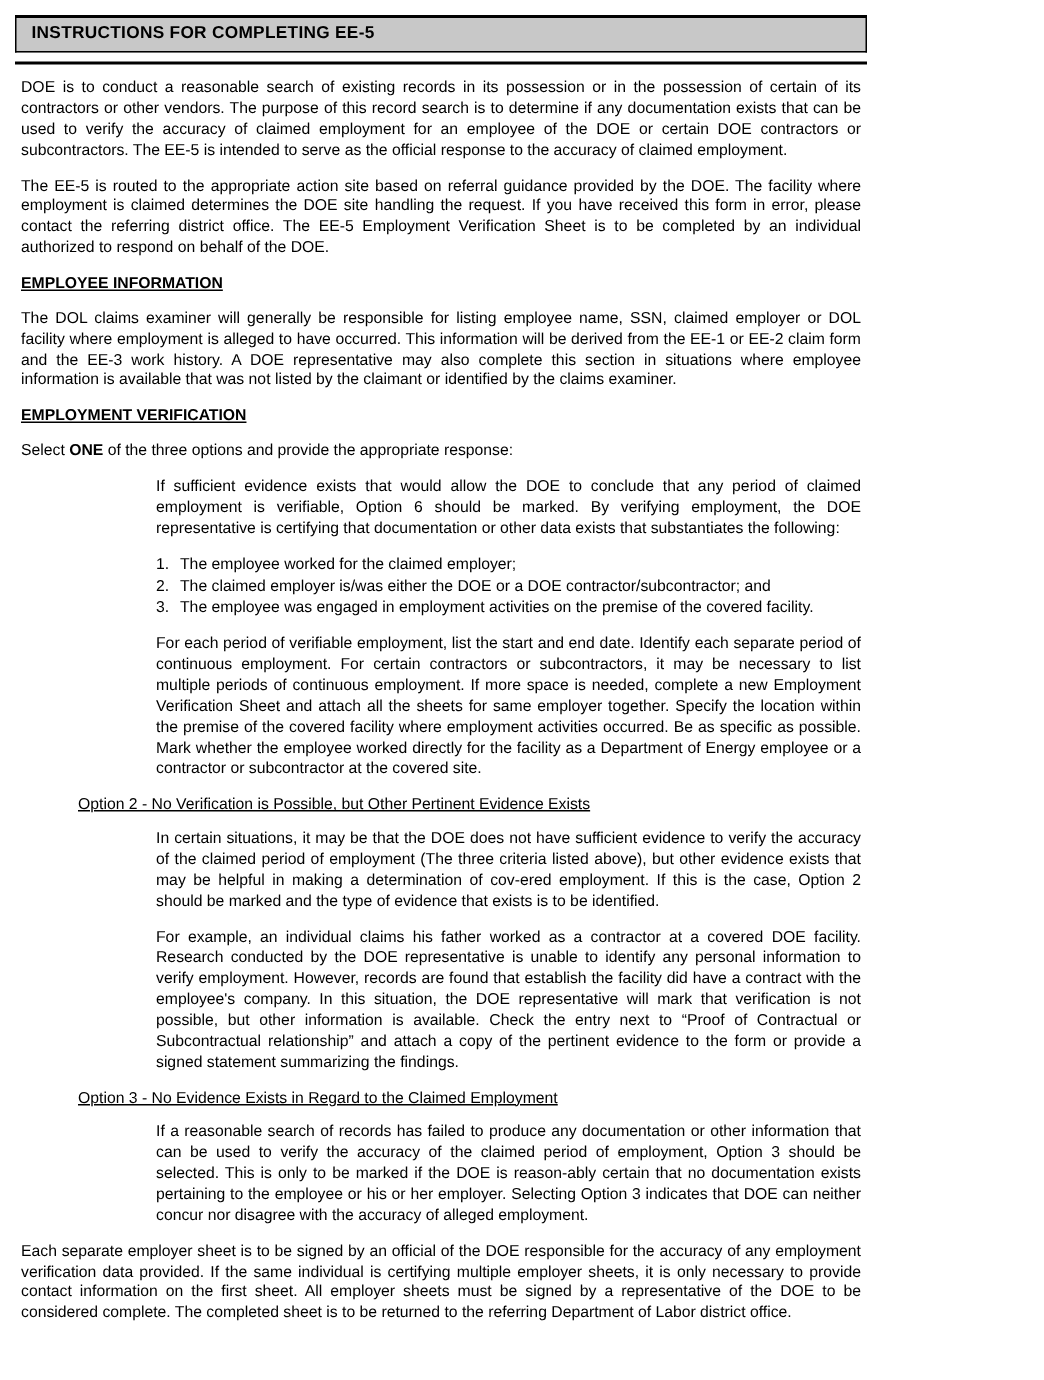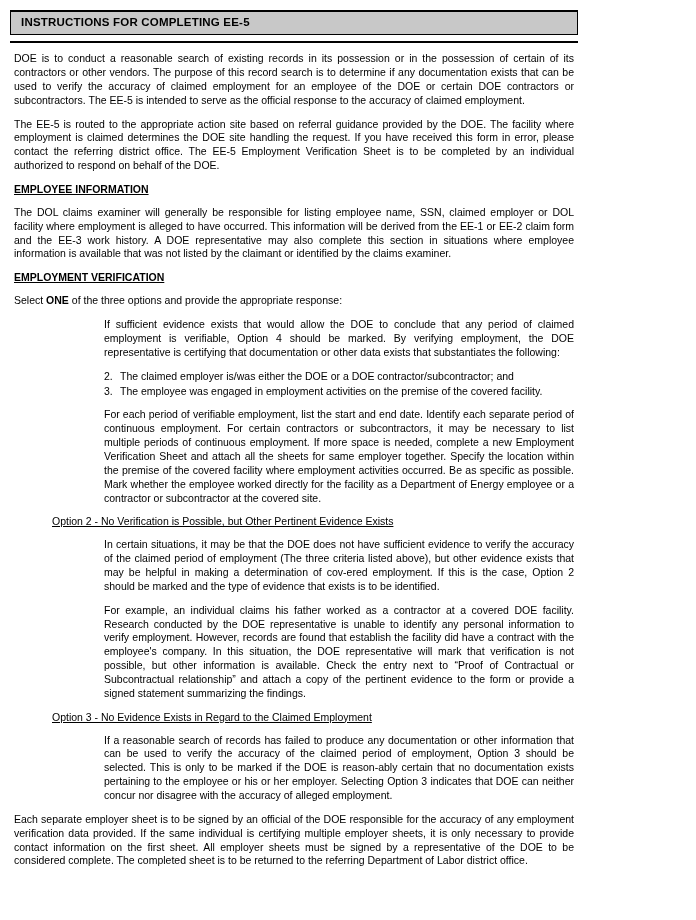--- a/index.html
+++ b/index.html
@@ -106,22 +106,23 @@
 
     <div class="section-head">EMPLOYEE INFORMATION</div>
     <p>The DOL claims examiner will generally be responsible for listing employee name, SSN, claimed employer or DOL facility where employment is alleged to have occurred. This information will be derived from the EE-1 or EE-2 claim form and the EE-3 work history. A DOE representative may also complete this section in situations where employee information is available that was not listed by the claimant or identified by the claims examiner.</p>
 
     <div class="section-head">EMPLOYMENT VERIFICATION</div>
 
     <p><span>Select </span><b class="strong">ONE</b><span> of the three options and provide the appropriate response:</span></p>
 
     <div class="indent1">
       <div class="indent2">
-        <p>If sufficient evidence exists that would allow the DOE  to conclude that any period of claimed employment is verifiable, Option 4 should be marked.  By verifying employment, the DOE representative is certifying that documentation or other data exists that substantiates the following:</p>
+        <p>If sufficient evidence exists that would allow the DOE  to conclude that any period of claimed employment is verifiable, Option 6 should be marked.  By verifying employment, the DOE representative is certifying that documentation or other data exists that substantiates the following:</p>
         <ol class="numlist">
+          <li><span class="num">1.</span><span>The employee worked for the claimed employer;</span></li>
           <li><span class="num">2.</span><span>The claimed employer is/was either the DOE or a DOE contractor/subcontractor; and</span></li>
           <li><span class="num">3.</span><span>The employee was engaged in employment activities on the premise of the covered facility.</span></li>
         </ol>
         <p>For each period of verifiable employment, list the start and end date.  Identify each separate period of continuous employment. For certain contractors or subcontractors, it may be necessary to list multiple periods of continuous employment.  If more space is needed, complete a new Employment Verification Sheet and attach all the sheets for same employer together. Specify the location within the premise of the covered facility where employment activities occurred. Be as specific as possible.  Mark whether the employee worked directly for the facility as a Department of Energy employee or a contractor or subcontractor at the covered site.</p>
       </div>
 
       <div class="option-head">Option 2 - No Verification is Possible, but Other Pertinent Evidence Exists</div>
       <div class="indent2">
         <p>In certain situations, it may be that the DOE does not have sufficient evidence to verify the accuracy of the claimed period of employment (The three criteria listed above), but other evidence exists that may be helpful in making a determination of cov-ered employment.  If this is the case, Option 2 should be marked and the type of evidence that exists is to be identified.</p>
         <p>For example, an individual claims his father worked as a contractor at a covered DOE facility.  Research conducted by the DOE representative is unable to identify any personal information to verify employment.  However, records are found that establish the facility did have a contract with the employee's company.  In this situation, the DOE representative will mark that verification is not possible, but other information is available. Check the entry next to “Proof of Contractual or Subcontractual relationship” and attach a copy of the pertinent evidence to the form or provide a signed statement summarizing the findings.</p>

